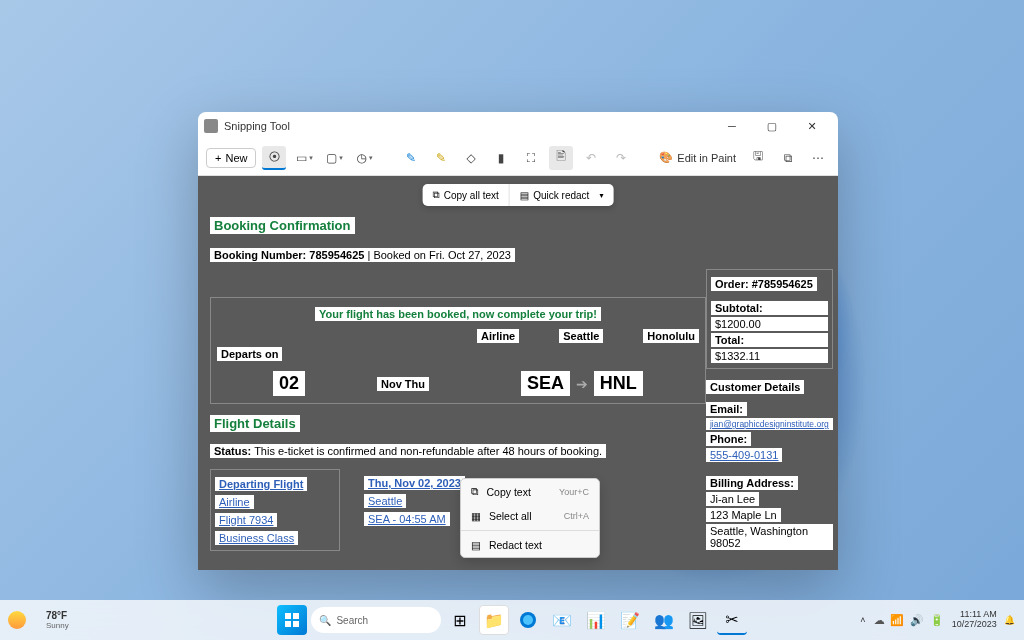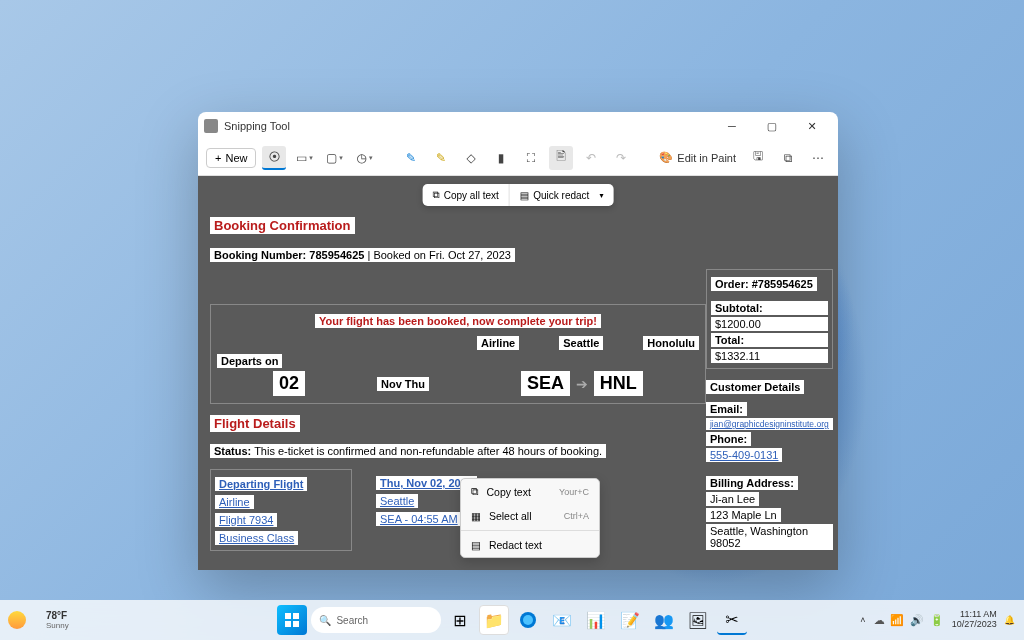--- a/index.html
+++ b/index.html
@@ -16,32 +16,32 @@
 .new-btn { display:flex; align-items:center; gap:4px; padding:3px 8px; border:1px solid #ccc; border-radius:4px; font-size:11px; background:#fff; }
 .tb-icon { width:24px; height:24px; display:flex; align-items:center; justify-content:center; border-radius:3px; font-size:12px; color:#444; position:relative; }
 .tb-icon.active { background:#e8e8e8; border-bottom:2px solid #0078d4; }
 .tb-sep { flex:1; }
 .edit-paint { display:flex; align-items:center; gap:4px; font-size:11px; color:#333; padding:0 4px; }
 .canvas { flex:1; background:#5a5a5a; position:relative; overflow:hidden; padding:10px 12px; }
 .action-bar { position:absolute; left:50%; top:8px; transform:translateX(-50%); background:#fff; border-radius:5px; display:flex; box-shadow:0 2px 6px rgba(0,0,0,0.2); z-index:5; }
 .action-btn { padding:5px 10px; font-size:10px; display:flex; align-items:center; gap:4px; border-right:1px solid #e0e0e0; }
 .action-btn:last-child { border-right:none; }
 .hl { background:#fff; padding:1px 4px; display:inline-block; margin:1px 0; font-size:11px; }
-.hl.green { color:#b91c1c; font-weight:600; }
+.hl.green { color:#15803d; font-weight:600; }
 .hl.blue { color:#2e5fb8; font-weight:600; text-decoration:underline; }
 .hl.link { color:#2e5fb8; text-decoration:underline; }
 .content { margin-top:30px; }
 .row { margin:4px 0; }
 .section-title { font-size:13px; }
 .main-grid { display:flex; gap:0; margin-top:6px;align-items:flex-end; }
 .left-col { flex:1; }
 .right-col { width:155px; }
 .banner { border:1px solid #888; padding:6px; margin-bottom:6px; }
 .big { font-size:18px; font-weight:700; padding:2px 6px; }
-.flight-row { display:flex; align-items:center; gap:6px; margin-top:1px; }
+.flight-row { display:flex; align-items:center; gap:6px; margin-top:8px; }
 .arrow { color:#aaa; font-size:14px; }
 .order-box { margin-bottom:6px; }
 .price-row { display:flex; justify-content:space-between; font-size:10px;flex-direction:column; }
 .ctx-menu { position:absolute; left:460px; top:478px; width:140px; background:#f8f8f8; border:1px solid #ccc; border-radius:5px; box-shadow:0 4px 12px rgba(0,0,0,0.18); z-index:20; font-size:10.5px; }
 .ctx-item { padding:6px 10px; display:flex; align-items:center; gap:8px; }
 .ctx-short { margin-left:auto; color:#888; font-size:9px; }
 .ctx-sep { height:1px; background:#ddd; margin:2px 0; }
 .taskbar { position:absolute; bottom:0; left:0; right:0; height:40px; background:rgba(245,248,252,0.85); backdrop-filter:blur(20px); display:flex; align-items:center; padding:0 8px; }
 .tb-left { display:flex; align-items:center; gap:20px; font-size:10px; color:#333; }
 .weather-icon { width:18px; height:18px; background:linear-gradient(#ffd93d,#ff9a3d); border-radius:50%; }
@@ -144,21 +144,21 @@
               <span class="hl big">HNL</span>
             </div>
           </div>
 
           <div class="row" style="margin-top:10px"><span class="hl green section-title">Flight Details</span></div>
           <div class="row" style="margin-top:8px">
             <span class="hl"><b>Status:</b> <span>This e-ticket is confirmed and non-refundable after 48 hours of booking.</span></span>
           </div>
 
           <div style="display:flex;gap:20px;margin-top:10px">
-            <div style="border:1px solid #888;padding:4px;width:142px">
+            <div style="border:1px solid #888;padding:4px;width:130px">
               <div><span class="hl blue">Departing Flight</span></div>
               <div><span class="hl link">Airline</span></div>
               <div><span class="hl link">Flight 7934</span></div>
               <div><span class="hl link">Business Class</span></div>
             </div>
             <div style="padding:4px">
               <div><span class="hl blue">Thu, Nov 02, 2023</span></div>
               <div><span class="hl link">Seattle</span></div>
               <div><span class="hl link">SEA - 04:55 AM</span></div>
             </div>

